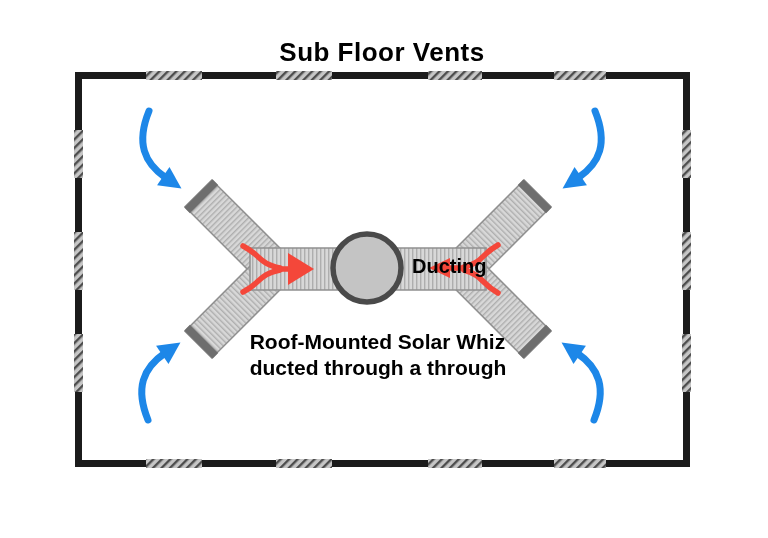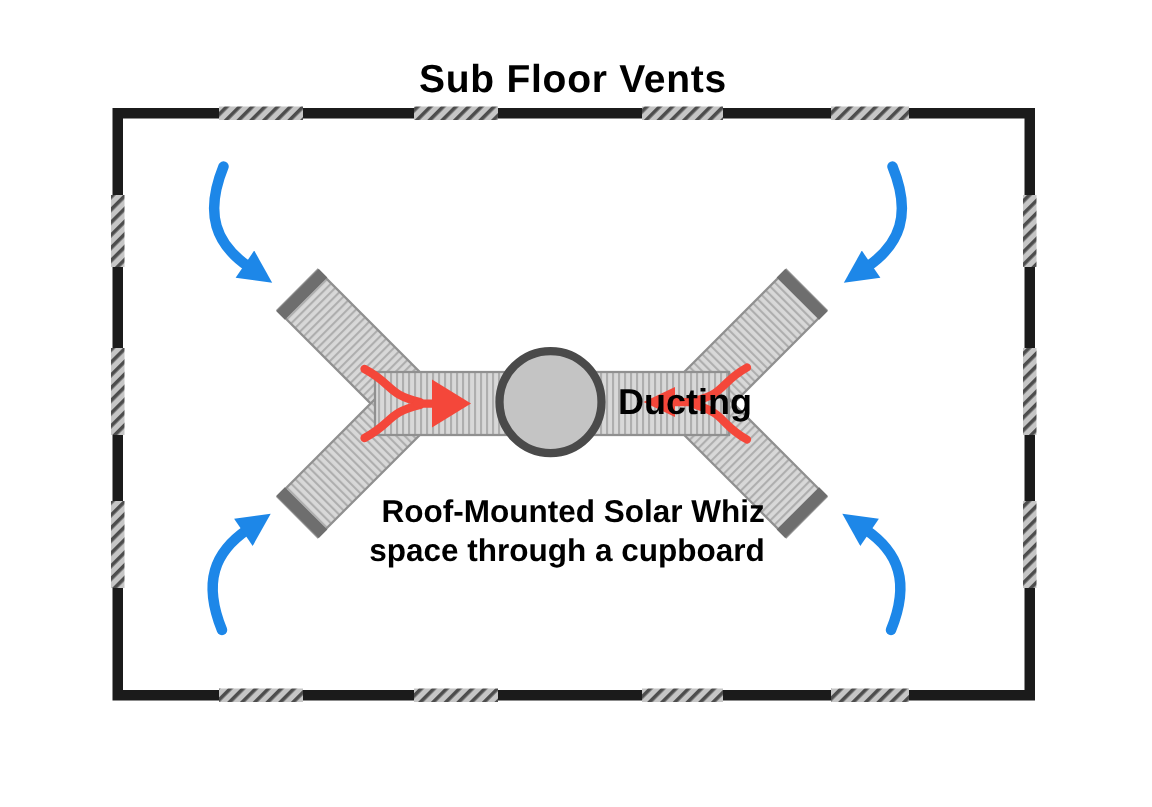--- a/index.html
+++ b/index.html
@@ -17,29 +17,29 @@
     transform:translateX(-50%);
     font-size:26px;font-weight:700;
     letter-spacing:0.5px;
     color:#000;
     white-space:nowrap;
     margin-left:16px;
   }
   .duct-label{
     position:absolute;
     left:412px;top:255px;
-    font-size:24px;font-weight:700;
+    font-size:20px;font-weight:700;
     color:#000;
     white-space:nowrap;
   }
   .caption{
     position:absolute;
     left:378px;top:329px;
     transform:translateX(-50%);
-    text-align:right;
+    text-align:left;
     font-size:21px;font-weight:700;
     line-height:26px;
     color:#000;
     white-space:nowrap;
   }
 </style>
 </head>
 <body>
 
 <div class="stage">
@@ -124,16 +124,16 @@
       <path d="M594,420 C607,388 599,368 577,353"></path>
     </g>
   </svg>
 
   <div class="title">Sub Floor Vents</div>
 
   <div class="duct-label">Ducting</div>
 
   <div class="caption">
     <div>Roof-Mounted Solar Whiz</div>
-    <div>space through a cupboard</div>
+    <div>ducted through a through</div>
   </div>
 
 </div>
 
 </body></html>

